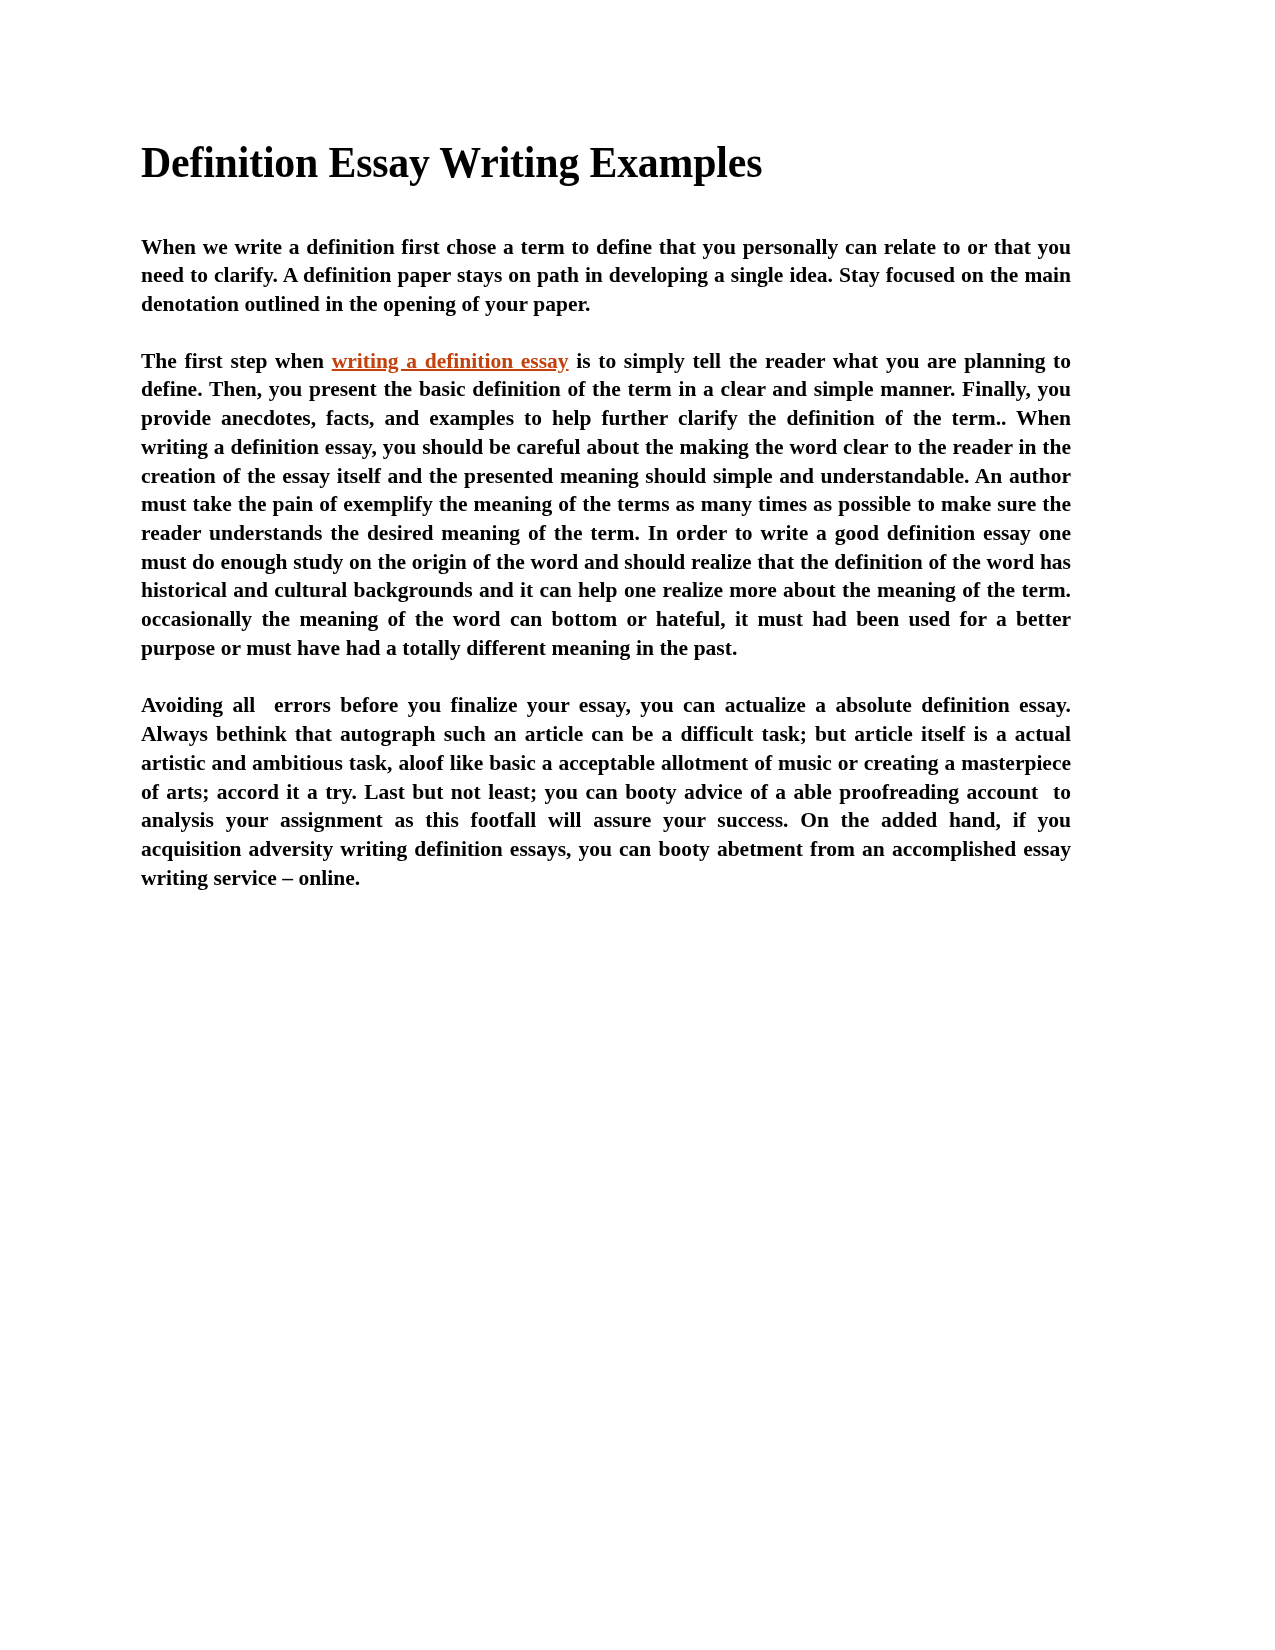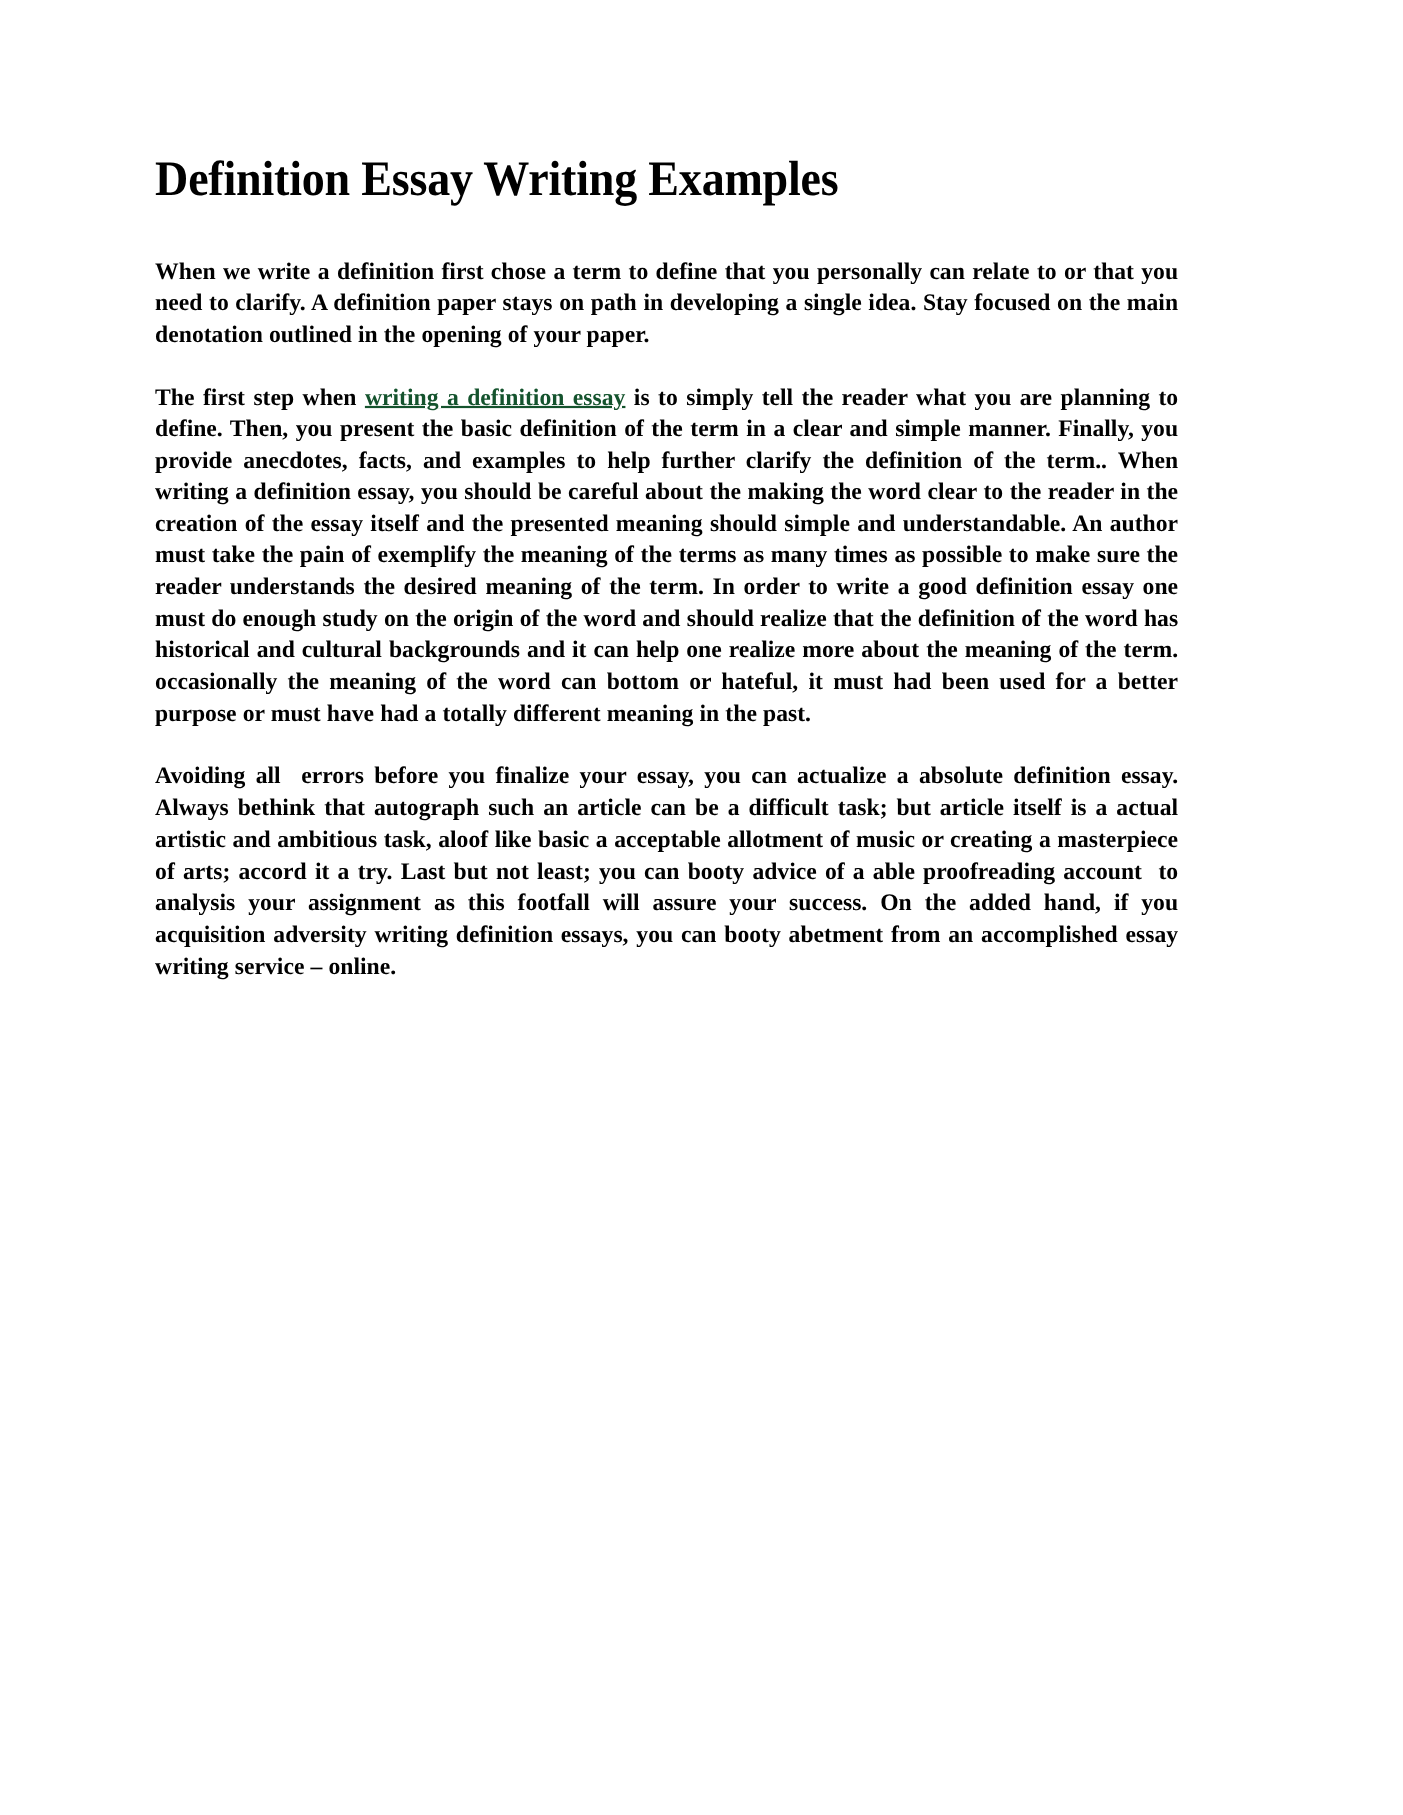--- a/index.html
+++ b/index.html
@@ -48,21 +48,21 @@
     word-spacing: 0.2px;
     font-weight: bold;
   }
   .para:last-child {
     margin-bottom: 0;
   }
   .para-2 {
     margin-bottom: 29px;
   }
   .doc-link {
-    color: #14532d;
+    color: #c2410c;
     text-decoration: underline;
     text-underline-offset: 1px;
   }
 </style>
 </head>
 <body>
 
 <div class="page">
   <div class="content">
 

